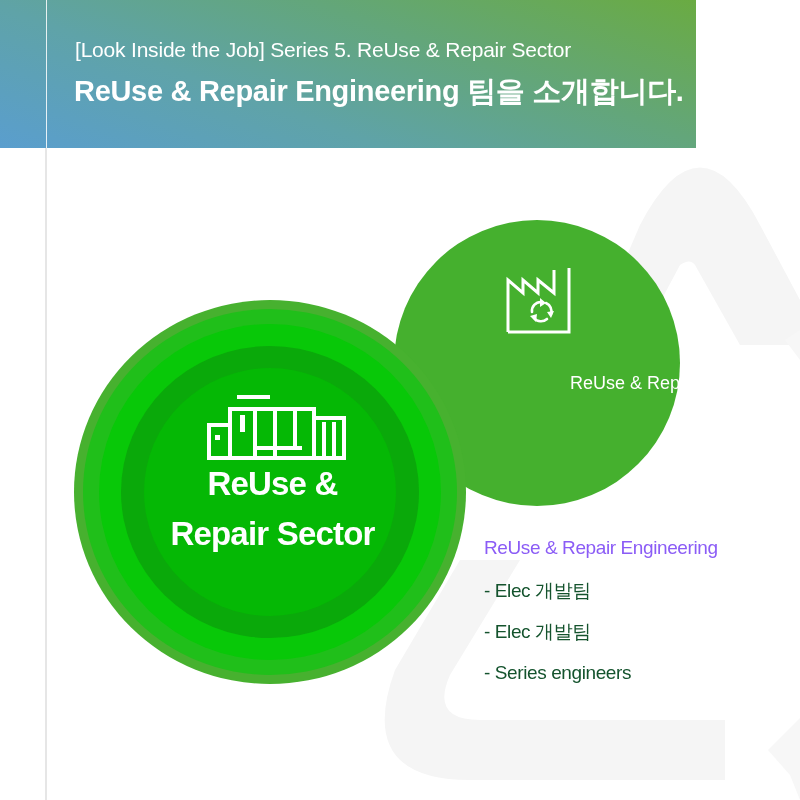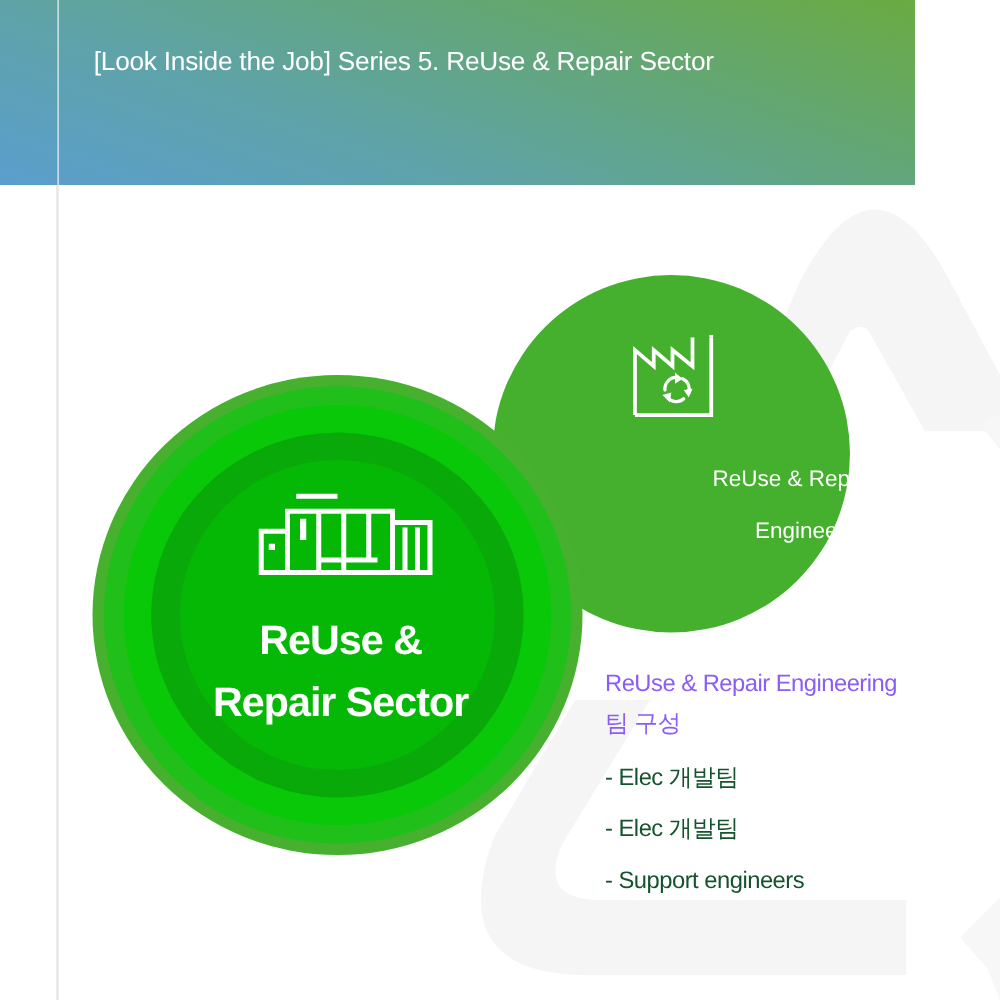--- a/index.html
+++ b/index.html
@@ -4,21 +4,20 @@
   <style>
     html, body { margin: 0; padding: 0; }
     body {
       width: 800px; height: 800px; position: relative; overflow: hidden;
       background: #ffffff;
       font-family: "Liberation Sans", "DejaVu Sans", sans-serif;
     }
     .header {
       position: absolute; left: 0; top: 0; width: 696px; height: 148px;
       background: linear-gradient(20deg, #5a9ece 0%, #5fa3a8 35%, #63a67a 65%, #6aab42 100%);
-      padding-left: 36px;
     }
     .vline-header {
       position: absolute; left: 46px; top: 0; width: 1px; height: 148px;
       background: rgba(255,255,255,0.85);
     }
     .vline-body {
       position: absolute; left: 45px; top: 148px; width: 2px; height: 652px;
       background: #e6e6e6;
     }
     .subtitle {
@@ -46,21 +45,21 @@
     .ring3 { left: 47px; top: 46px; right: 47px; bottom: 46px; background: #0aa90a; }
     .ring4 { left: 70px; top: 68px; right: 70px; bottom: 68px; background: #05b805; }
 
     .factory-icon { position: absolute; left: 505px; top: 266px; width: 76px; height: 70px; }
     .small-label {
       position: absolute; left: 394px; top: 363px; width: 306px;
       text-align: right; color: #ffffff; font-size: 18px; line-height: 41px;
     }
     .building-icon { position: absolute; left: 205px; top: 392px; width: 142px; height: 70px; }
     .big-label {
-      position: absolute; left: 120px; top: 487px; width: 305px;
+      position: absolute; left: 120px; top: 459px; width: 305px;
       text-align: center; color: #ffffff; font-size: 33px; font-weight: bold;
       line-height: 50px; letter-spacing: -0.8px;
     }
     .team-block { position: absolute; left: 484px; top: 532px; }
     .team-title {
       color: #8b5cf6; font-size: 19px; line-height: 32px; letter-spacing: -0.4px; white-space: nowrap;
     }
     .team-list { list-style: none; margin: 6px 0 0 0; padding: 0; }
     .team-list li {
       color: #14532d; font-size: 19px; line-height: 41px; letter-spacing: -0.4px; white-space: nowrap;
@@ -76,41 +75,41 @@
   <path d="M 785 340 L 800 330 L 800 360 Z" fill="#f7f7f7"></path>
 
   <path d="M 460 560 L 395 670 Q 355 780 470 780 L 725 780 L 725 720 L 480 720 Q 430 720 450 675 L 520 560 Z" fill="#f5f5f5"></path>
 
   <path d="M 768 750 L 800 718 L 800 800 L 790 775 Z" fill="#f7f7f7"></path>
 </svg>
 
 <div class="header">
   <div class="vline-header"></div>
   <div class="subtitle">[Look Inside the Job] Series 5. ReUse &amp; Repair Sector</div>
+  <div class="title">ReUse &amp; Repair Engineering 팀을 소개합니다.</div>
 </div>
 <div class="vline-body"></div>
 
 <div class="circle-small"></div>
 <svg class="factory-icon" viewBox="0 0 76 70" fill="none" stroke="#ffffff" stroke-width="3">
   <path d="M 3 66 L 3 14 L 18 27 L 18 14 L 33 27 L 33 14 L 49 27 L 49 4 M 64 4 L 64 66 L 3 66"></path>
   <path d="M 64 4 L 64 2"></path>
   <g stroke-width="2.6" stroke-linecap="round">
     <path d="M 27 46 A 9 9 0 0 1 36 36"></path>
     <path d="M 41 37 A 9 9 0 0 1 46 48"></path>
     <path d="M 42 53 A 9 9 0 0 1 29 52"></path>
   </g>
   <g fill="#ffffff" stroke="none">
     <path d="M 35 32 L 41 37 L 35 41 Z"></path>
     <path d="M 49 45 L 46 52 L 42 46 Z"></path>
     <path d="M 31 56 L 25 50 L 32 48 Z"></path>
   </g>
 </svg>
 <div class="small-label">
   <div>ReUse &amp; Repair</div>
-  <div>Engineering</div>
 </div>
 
 <div class="circle-big">
   <div class="ring ring1"></div>
   <div class="ring ring2"></div>
   <div class="ring ring3"></div>
   <div class="ring ring4"></div>
 </div>
 <svg class="building-icon" viewBox="0 0 142 70" fill="none" stroke="#ffffff" stroke-width="4">
   <path d="M 32 5 L 65 5"></path>
@@ -122,19 +121,18 @@
   <rect x="109" y="26" width="30" height="40"></rect>
   <path d="M 119 30 L 119 66 M 129 30 L 129 66"></path>
 </svg>
 <div class="big-label">
   <div>ReUse &amp;</div>
   <div>Repair Sector</div>
 </div>
 
 <div class="team-block">
   <div class="team-title">ReUse &amp; Repair Engineering</div>
-  <div class="team-title">팀 구성</div>
   <ul class="team-list">
     <li>- Elec 개발팀</li>
     <li>- Elec 개발팀</li>
-    <li>- Support engineers</li>
+    <li>- Series engineers</li>
   </ul>
 </div>
 
 </body></html>

